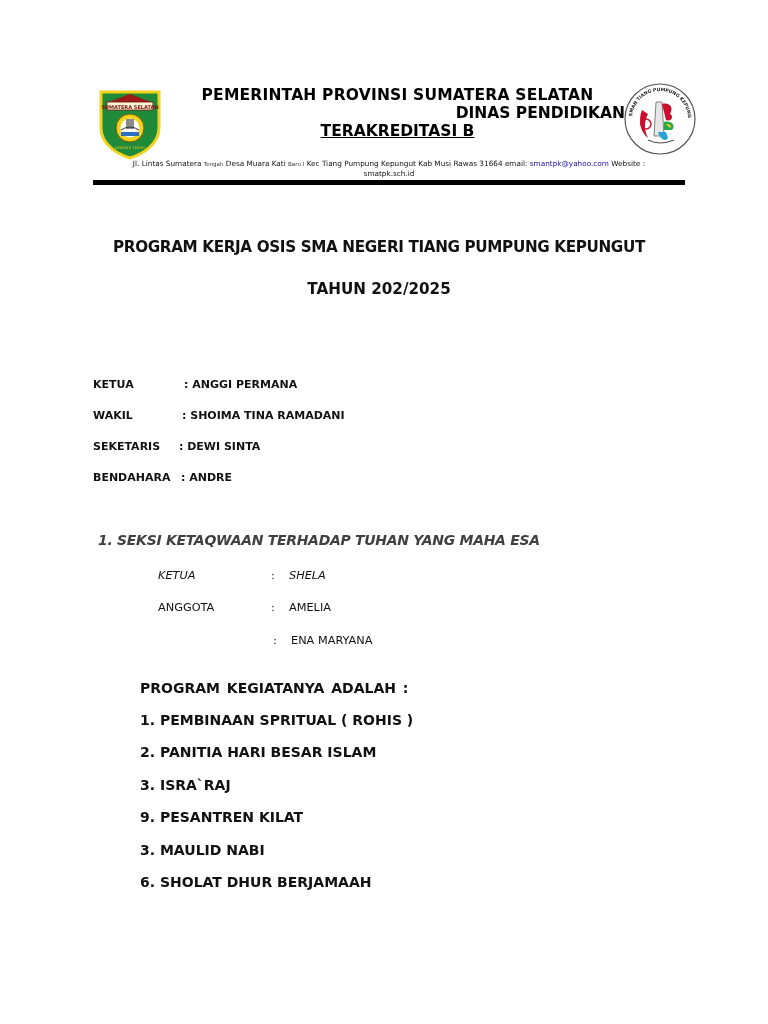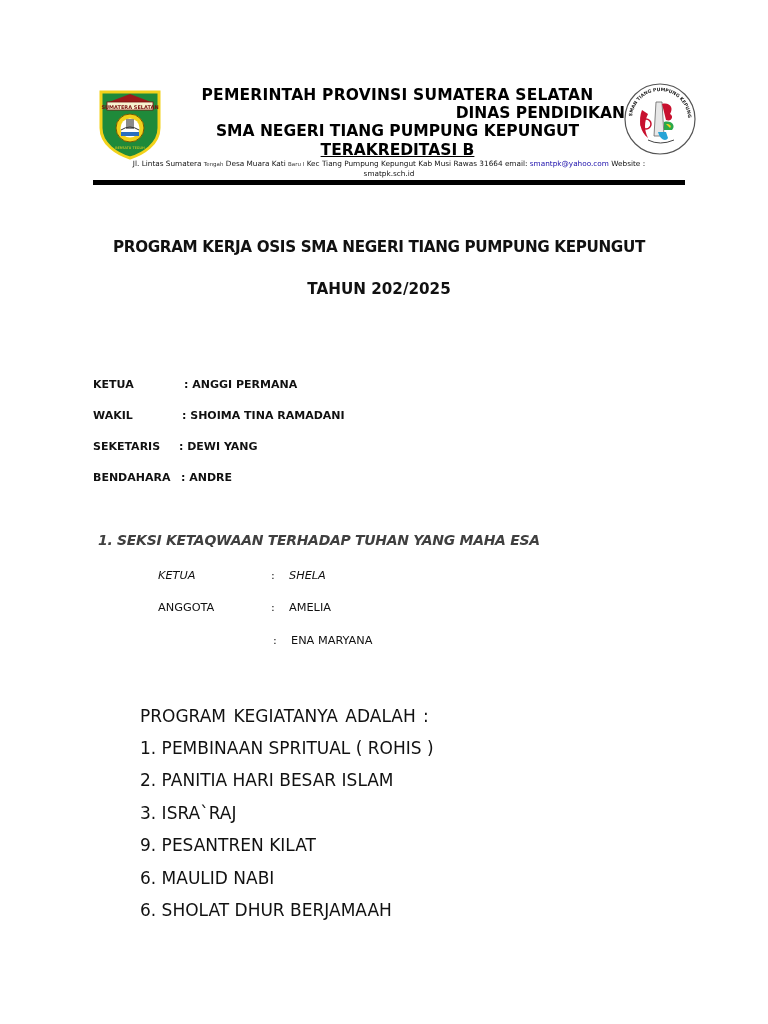--- a/index.html
+++ b/index.html
@@ -126,24 +126,25 @@
       white-space: nowrap;
     }
     .member-row .lbl { position: absolute; left: 0; }
     .member-row .colon { position: absolute; left: 113px; }
     .member-row .name { position: absolute; left: 131px; }
     .member-row.italic { font-style: italic; }
     .member-row.italic .colon { font-style: normal; }
 
     .programs {
       position: absolute;
-      left: 140px; top: 708px;
-      font-family: "DejaVu Sans", sans-serif;
-      font-size: 17px;
-      color: #111;
+      left: 140px; top: 680px;
+      font-family: "DejaVu Sans", sans-serif;
+      font-size: 14px;
+      color: #111;
+      font-weight: bold;
     }
     .program-head {
       height: 32px;
       line-height: 16px;
       white-space: nowrap;
       word-spacing: 2px;
     }
     .program-item {
       height: 32.4px;
       line-height: 16px;
@@ -166,21 +167,20 @@
       <rect x="31" y="31" width="8" height="10" fill="#8a8a8a"></rect>
       <path d="M26 42 Q35 36 44 42" stroke="#333" stroke-width="1" fill="none"></path>
       <rect x="26" y="44" width="18" height="4" fill="#2a6fc0"></rect>
       <text x="35" y="61" font-size="3.5" text-anchor="middle" fill="#f2d21b" font-family="DejaVu Sans, sans-serif">BERSATU TEGUH</text>
     </svg>
   </div>
 
   <div class="kop">
     <div class="l1">PEMERINTAH PROVINSI SUMATERA SELATAN</div>
     <div class="l2">DINAS PENDIDIKAN</div>
-    <div class="l3">SMA NEGERI TIANG PUMPUNG KEPUNGUT</div>
     <div class="l4">TERAKREDITASI B</div>
   </div>
 
   <div class="logo-right">
     <svg width="76" height="78" viewBox="0 0 76 78">
       <circle cx="38" cy="39" r="35" fill="#ffffff" stroke="#555" stroke-width="1.2"></circle>
       <path id="arcTop" d="M10 39 A28 28 0 0 1 66 39" fill="none"></path>
       <text font-size="4.6" font-family="DejaVu Sans, sans-serif" font-weight="bold" fill="#222">
         <textPath href="#arcTop" startOffset="3%">SMAN TIANG PUMPUNG KEPUNGUT</textPath>
       </text>
@@ -216,21 +216,21 @@
     <div class="officer-row">
       <span class="lbl">KETUA</span>
       <span class="val" style="left:91px">: ANGGI PERMANA</span>
     </div>
     <div class="officer-row">
       <span class="lbl">WAKIL</span>
       <span class="val" style="left:89px">: SHOIMA TINA RAMADANI</span>
     </div>
     <div class="officer-row">
       <span class="lbl">SEKETARIS</span>
-      <span class="val" style="left:86px">: DEWI YANG</span>
+      <span class="val" style="left:86px">: DEWI SINTA</span>
     </div>
     <div class="officer-row">
       <span class="lbl">BENDAHARA</span>
       <span class="val" style="left:88px">: ANDRE</span>
     </div>
   </div>
 
   <div class="section-title">1. SEKSI KETAQWAAN TERHADAP TUHAN YANG MAHA ESA</div>
 
   <div class="members">
@@ -250,17 +250,17 @@
       <span class="name" style="left:133px">ENA MARYANA</span>
     </div>
   </div>
 
   <div class="programs">
     <div class="program-head">PROGRAM  KEGIATANYA  ADALAH  :</div>
     <div class="program-item">1. PEMBINAAN SPRITUAL  ( ROHIS )</div>
     <div class="program-item">2. PANITIA HARI BESAR ISLAM</div>
     <div class="program-item">3. ISRA`RAJ</div>
     <div class="program-item">9. PESANTREN KILAT</div>
-    <div class="program-item">6. MAULID NABI</div>
+    <div class="program-item">3. MAULID NABI</div>
     <div class="program-item">6. SHOLAT DHUR BERJAMAAH</div>
   </div>
 
 </div>
 
 </body></html>

